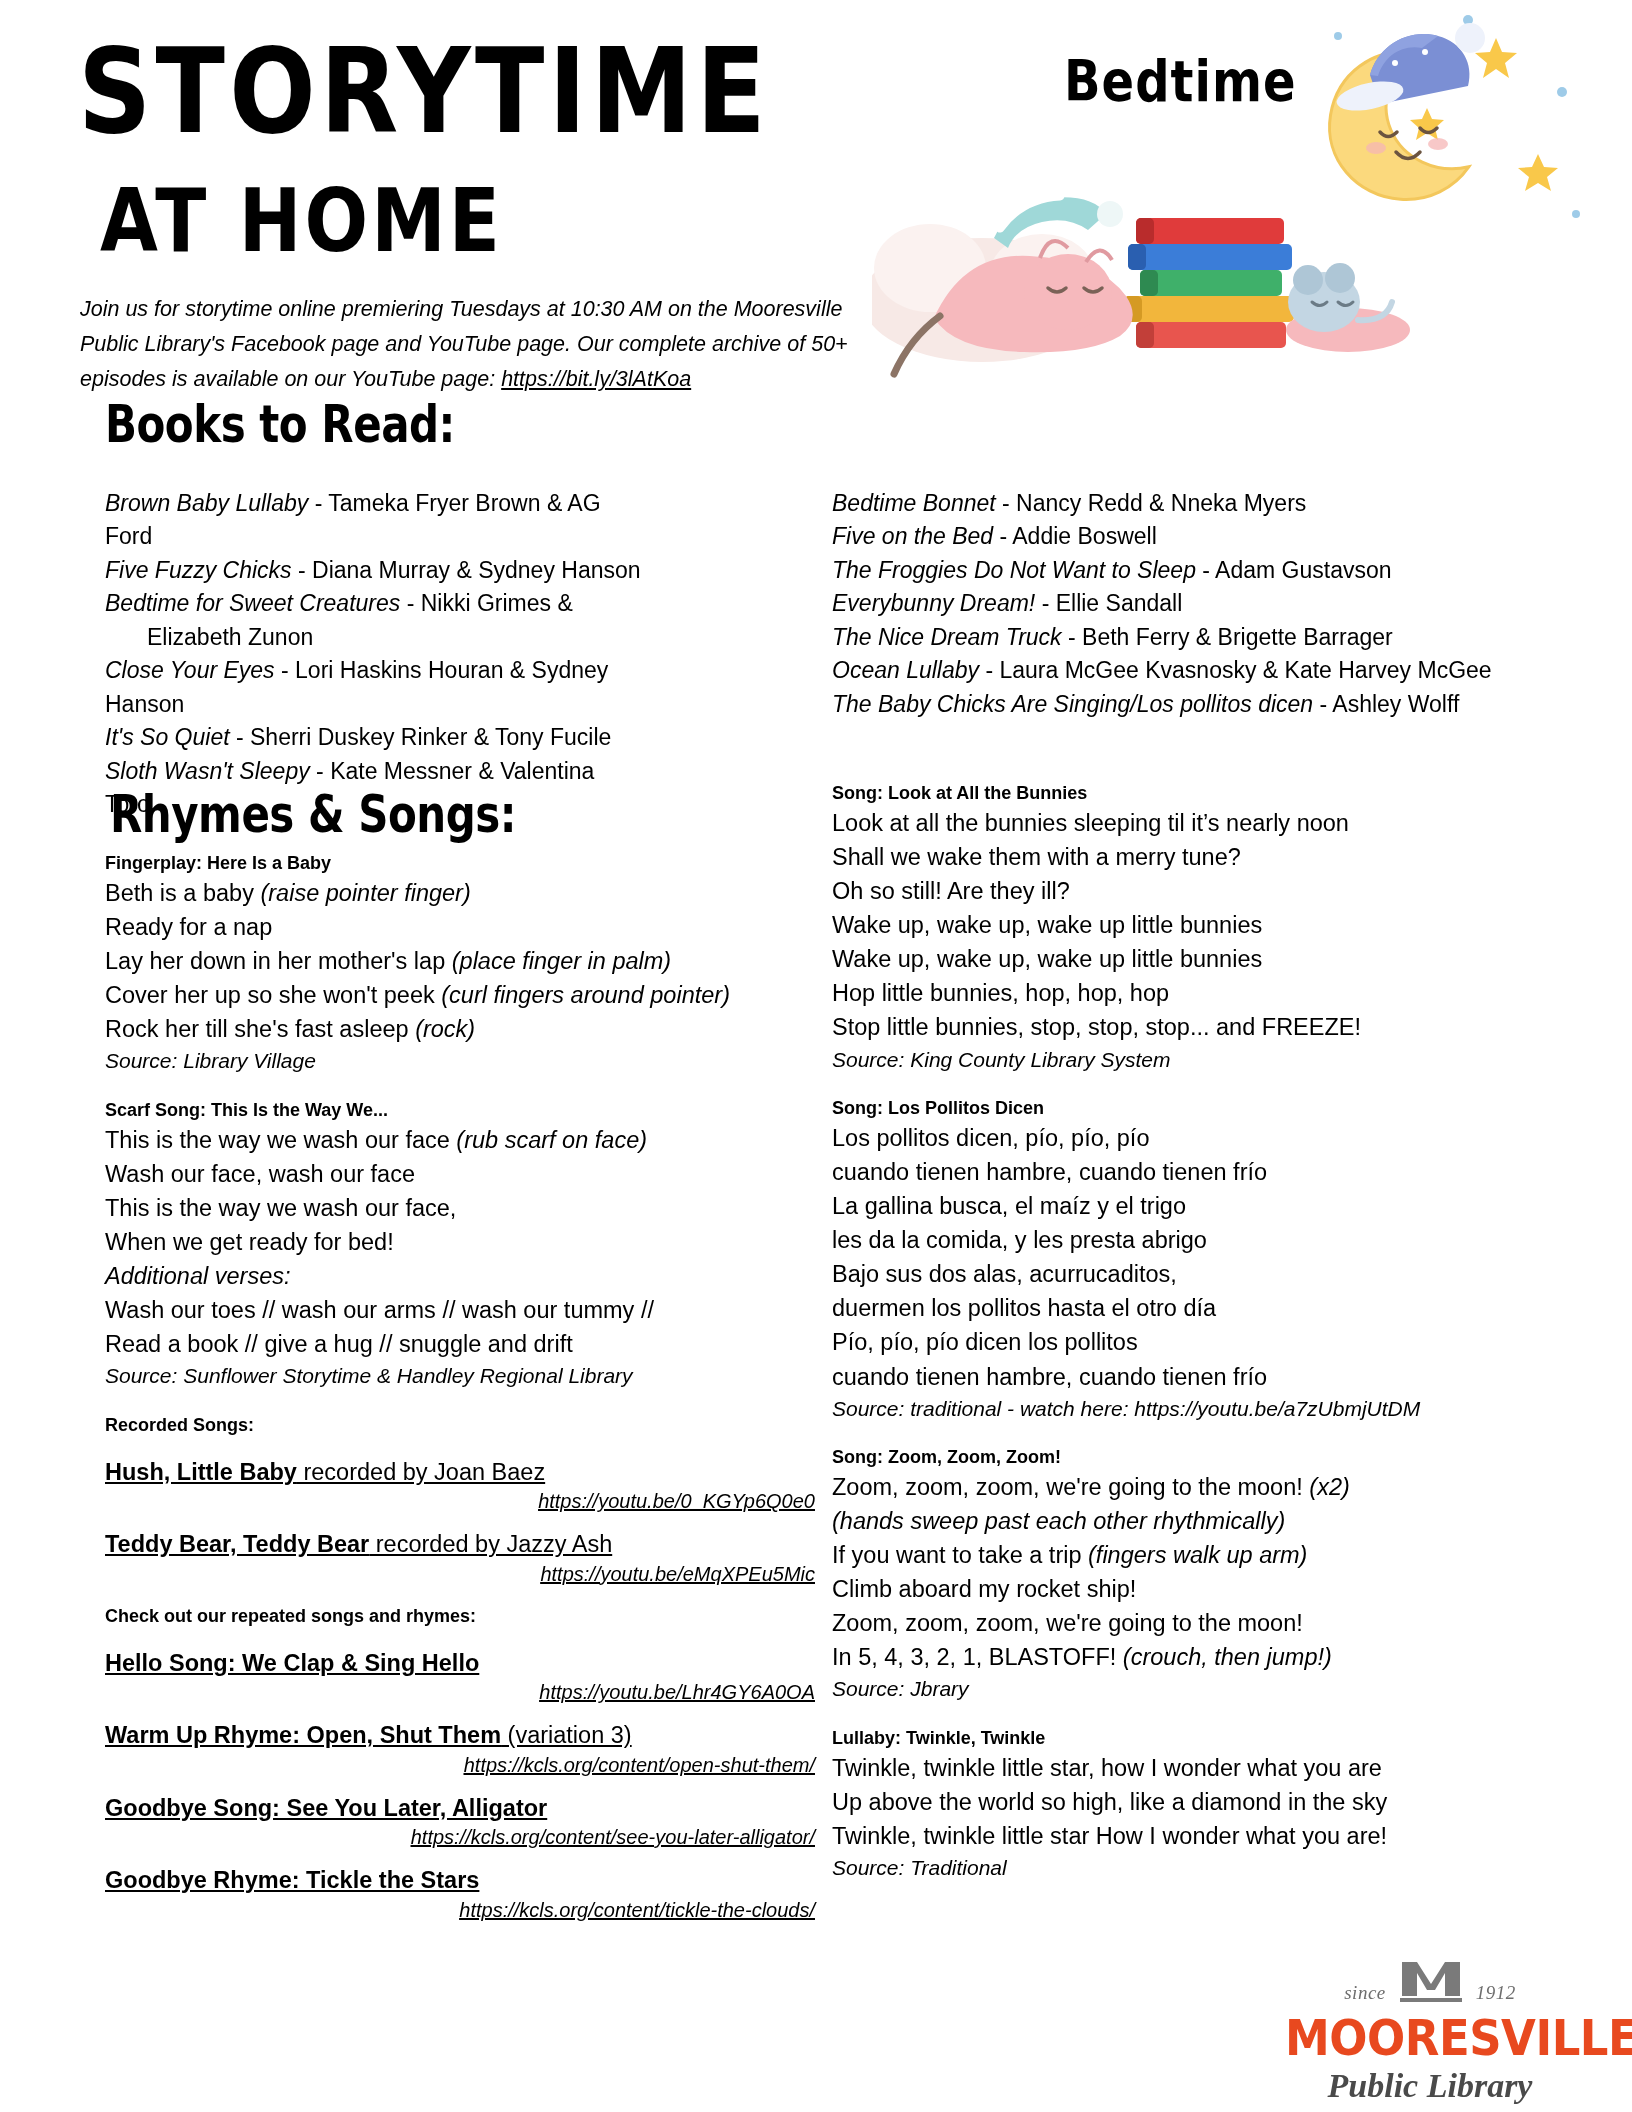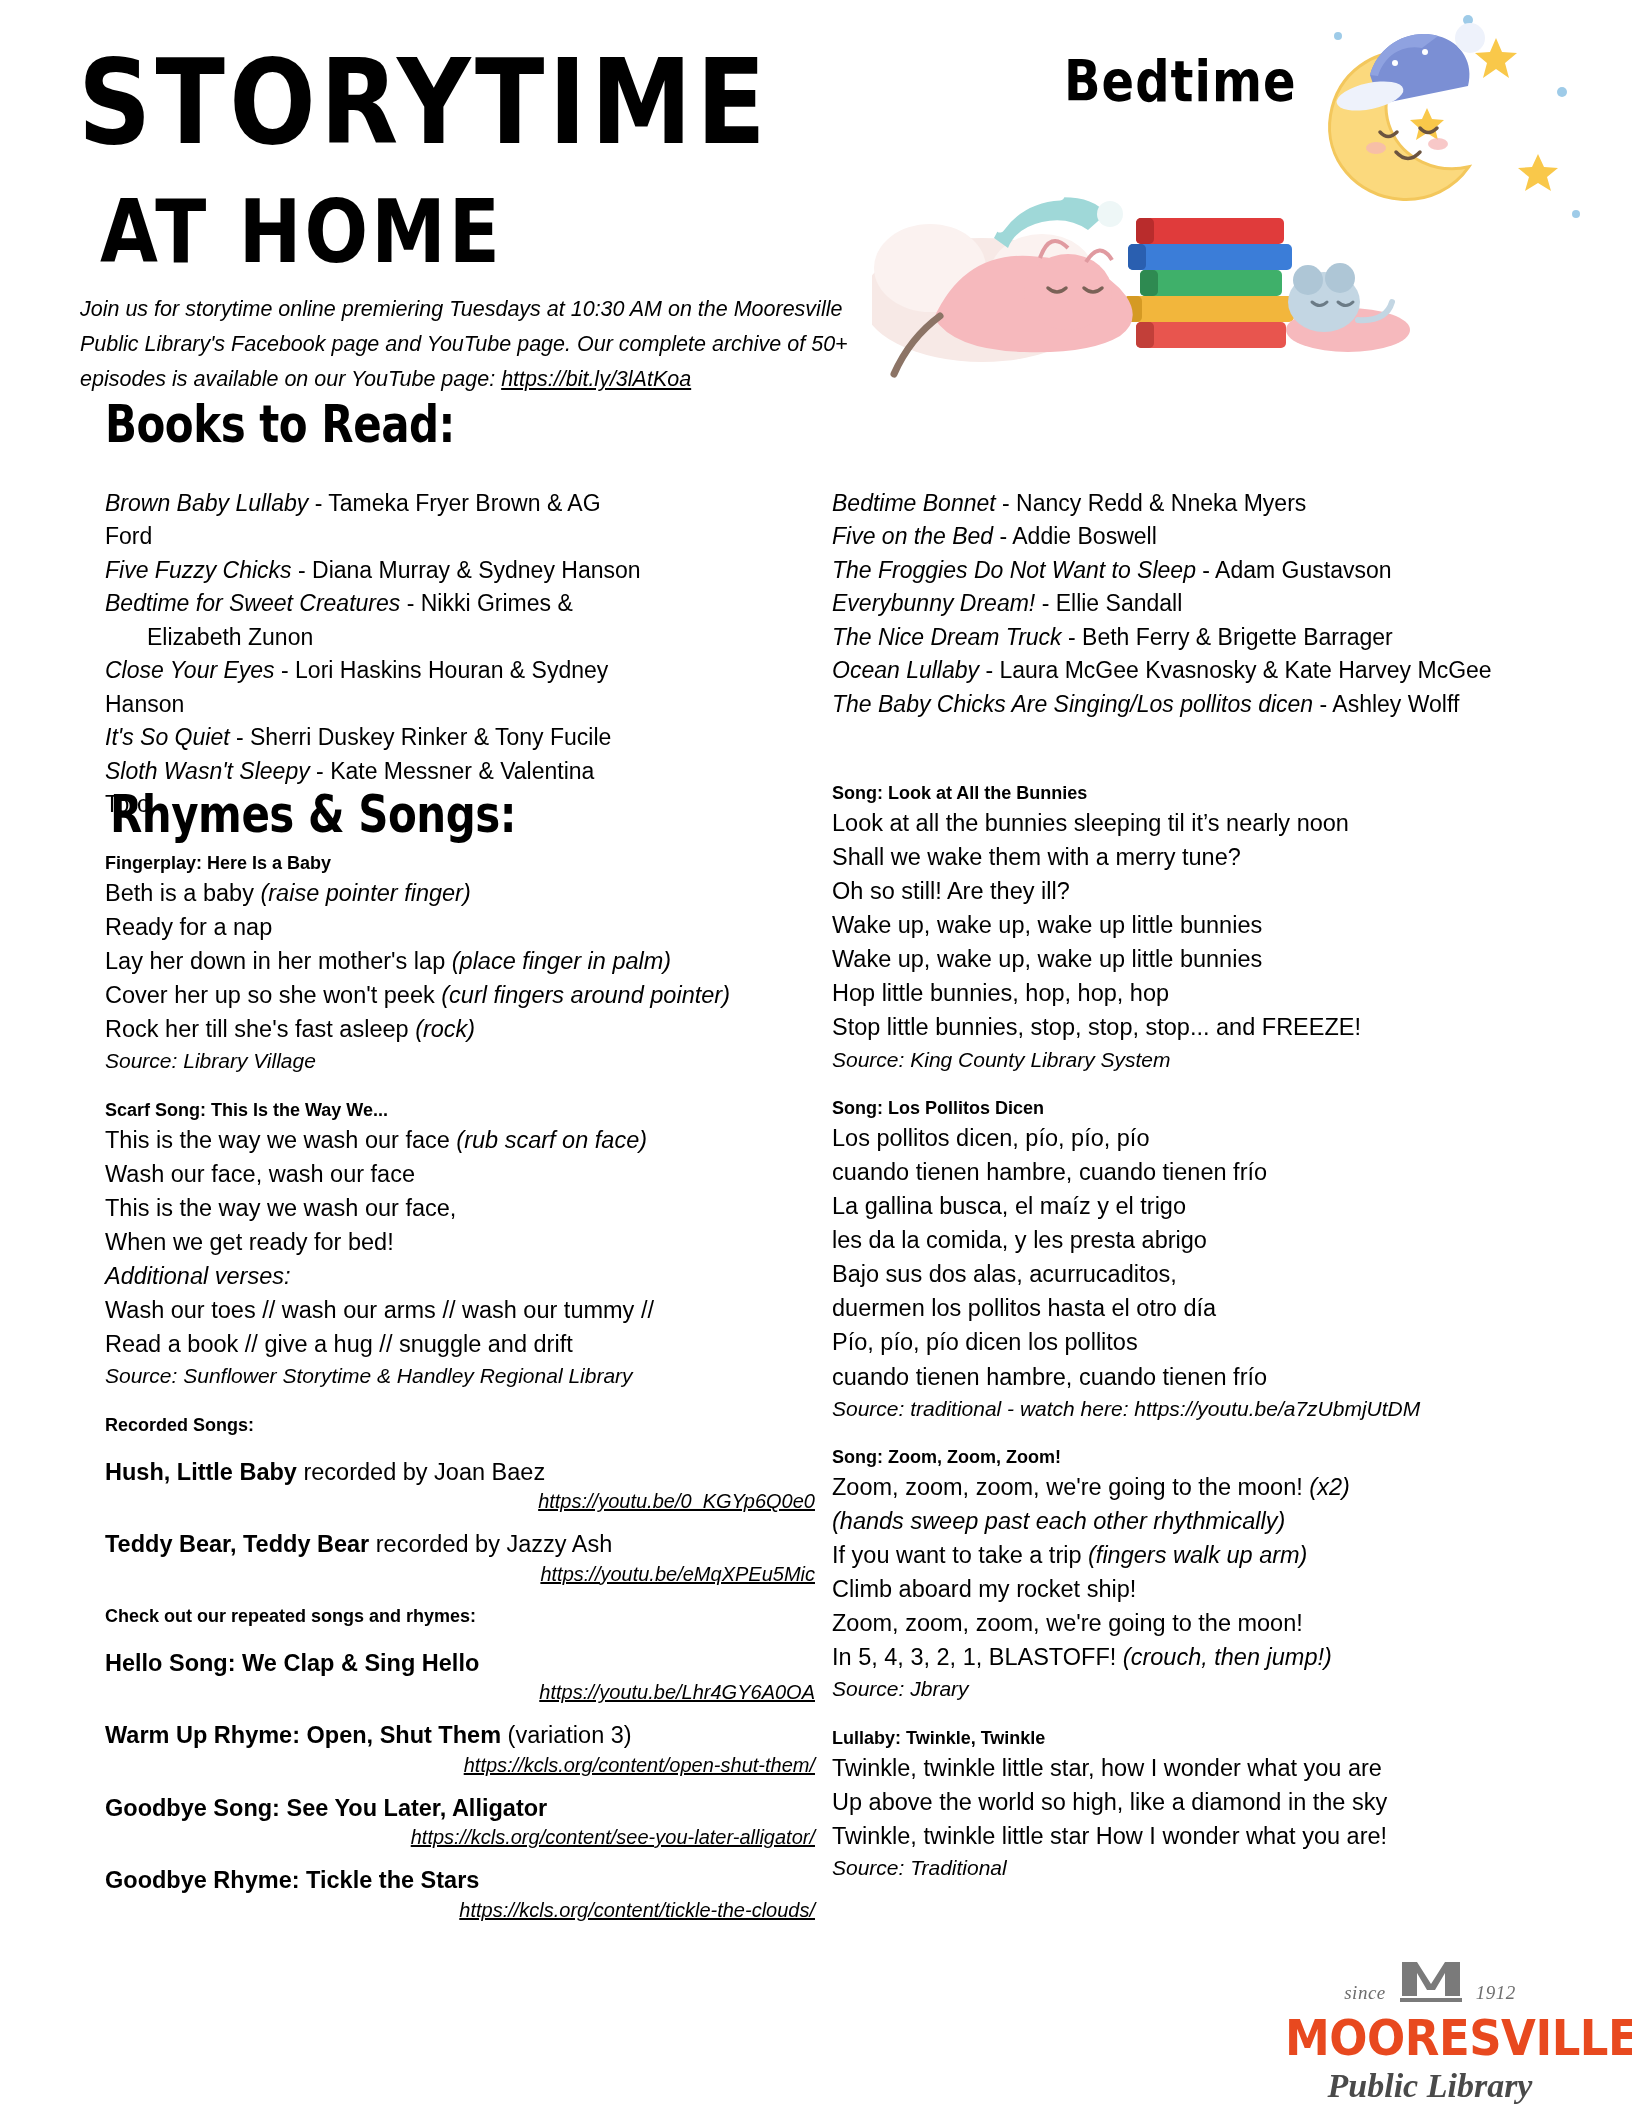--- a/index.html
+++ b/index.html
@@ -9,21 +9,21 @@
     height: 2112px;
     position: relative;
     font-family: "Liberation Sans", sans-serif;
     color: #000;
     overflow: hidden;
   }
 
   
   #header { position: absolute; left: 0; top: 0; width: 1632px; height: 470px; }
 
-  #title-block { position: absolute; left: 78px; top: 45px; width: 640px; }
+  #title-block { position: absolute; left: 78px; top: 34px; width: 640px; }
   .title-main {
     font-family: "DejaVu Sans", sans-serif;
     font-weight: 700;
     font-size: 96px;
     letter-spacing: 4px;
     line-height: 0.98;
     transform: scaleX(1.06) scaleY(1.22);
     transform-origin: left top;
     white-space: nowrap;
   }
@@ -90,21 +90,21 @@
   .col { position: absolute; font-size: 23px; line-height: 1.21; }
   #col-left  { left: 105px;  top: 850px;  width: 710px; }
   #col-right { left: 832px;  top: 780px;  width: 745px; }
 
   .song { margin-bottom: 20px; }
   .song-title { font-weight: bold; font-size: 18px; line-height: 1.45; }
   .line { font-size: 23.5px; line-height: 1.45; }
   .line .stage { font-style: italic; }
   .src { font-style: italic; font-size: 21px; line-height: 1.45; }
   .url { font-style: italic; text-decoration: underline; font-size: 20px; line-height: 1.5; text-align: right; }
-  .item { margin-bottom: 14px; }
+  .item { margin-bottom: 14px; text-decoration: underline; }
   .item .item-title { font-weight: bold; font-size: 23.5px; }
   .item .item-title .reg { font-weight: normal; }
 
   
   #logo { position: absolute; left: 1285px; top: 1958px; width: 290px; text-align: center; }
   .logo-top { display: flex; align-items: flex-end; justify-content: center; gap: 12px; height: 46px; }
   .logo-since, .logo-year {
     font-family: Liberation Serif, serif;
     font-style: italic;
     font-size: 19px;

